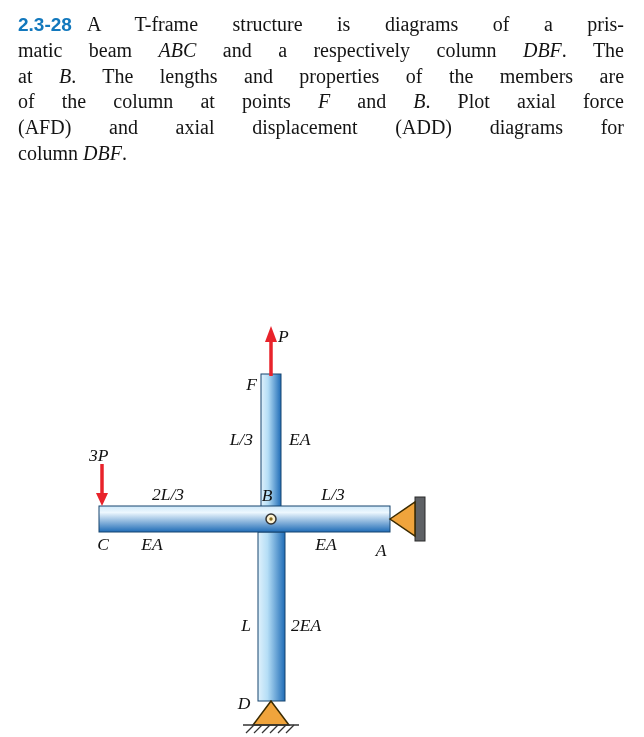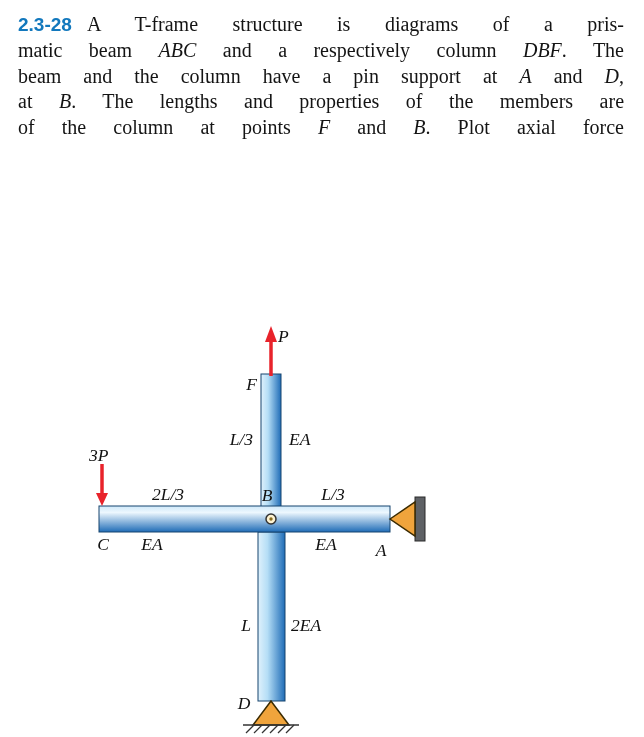--- a/index.html
+++ b/index.html
@@ -25,23 +25,24 @@
     font-family:"Liberation Serif", serif;font-style:italic;
     font-size:17.5px;fill:#111;
   }
 </style>
 </head>
 <body>
 
 <div id="problem-text">
     <div class="pline"><span class="num">2.3-28</span><span>A T-frame structure is diagrams of a pris-</span></div>
     <div class="pline"><span>matic beam </span><span class="i">ABC</span><span> and a respectively column </span><span class="i">DBF</span><span>. The</span></div>
-    <div class="pline"><span>beam and the column have a pin support at </span><span class="i">A</span><span> and </span><span class="i">D</span><span>,</span></div>
     <div class="pline"><span>at </span><span class="i">B</span><span>. The lengths and properties of the members are</span></div>
     <div class="pline"><span>of the column at points </span><span class="i">F</span><span> and </span><span class="i">B</span><span>. Plot axial force</span></div>
+    <div class="pline"><span>(AFD) and axial displacement (ADD) diagrams for</span></div>
+    <div class="pline last"><span>column </span><span class="i">DBF</span><span>.</span></div>
   </div>
 
 <div id="figure-wrap">
 <svg width="644" height="437" viewBox="0 0 644 437" xmlns="http://www.w3.org/2000/svg">
   <defs>
     <linearGradient id="gBeam" x1="0" y1="0" x2="0" y2="1">
       <stop offset="0" stop-color="#cfe9fa"></stop>
       <stop offset="0.25" stop-color="#edf7fe"></stop>
       <stop offset="1" stop-color="#1f6cb7"></stop>
     </linearGradient>

